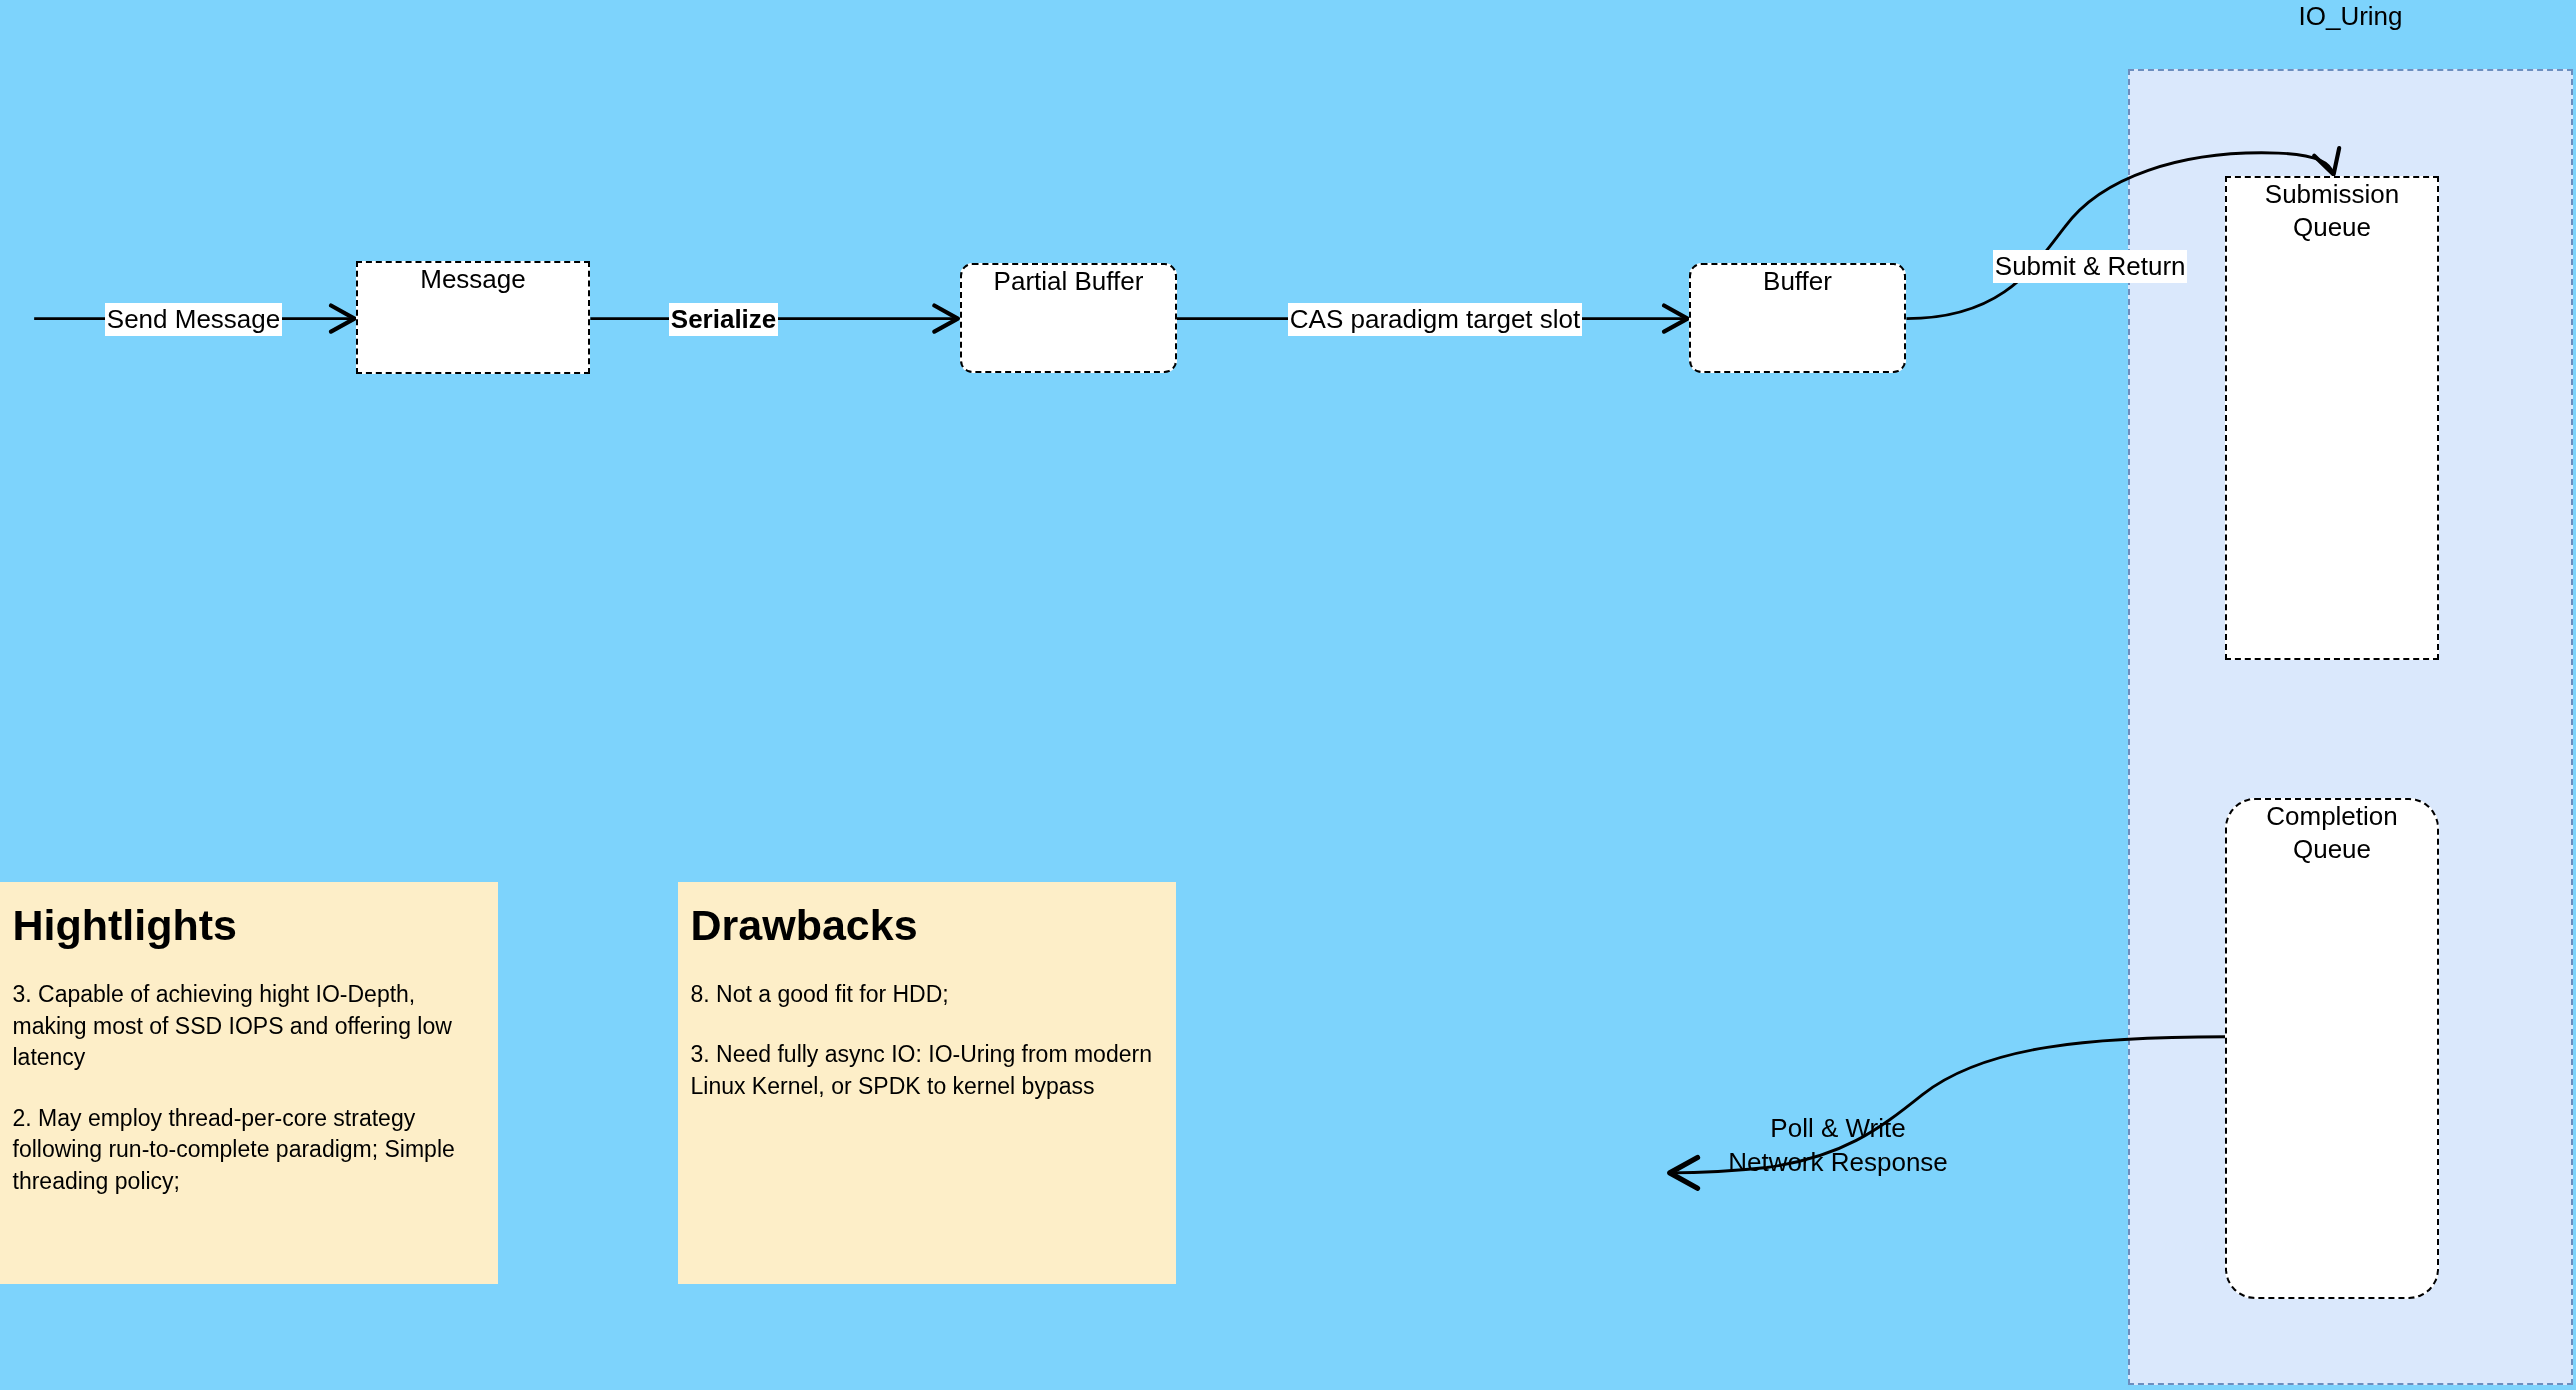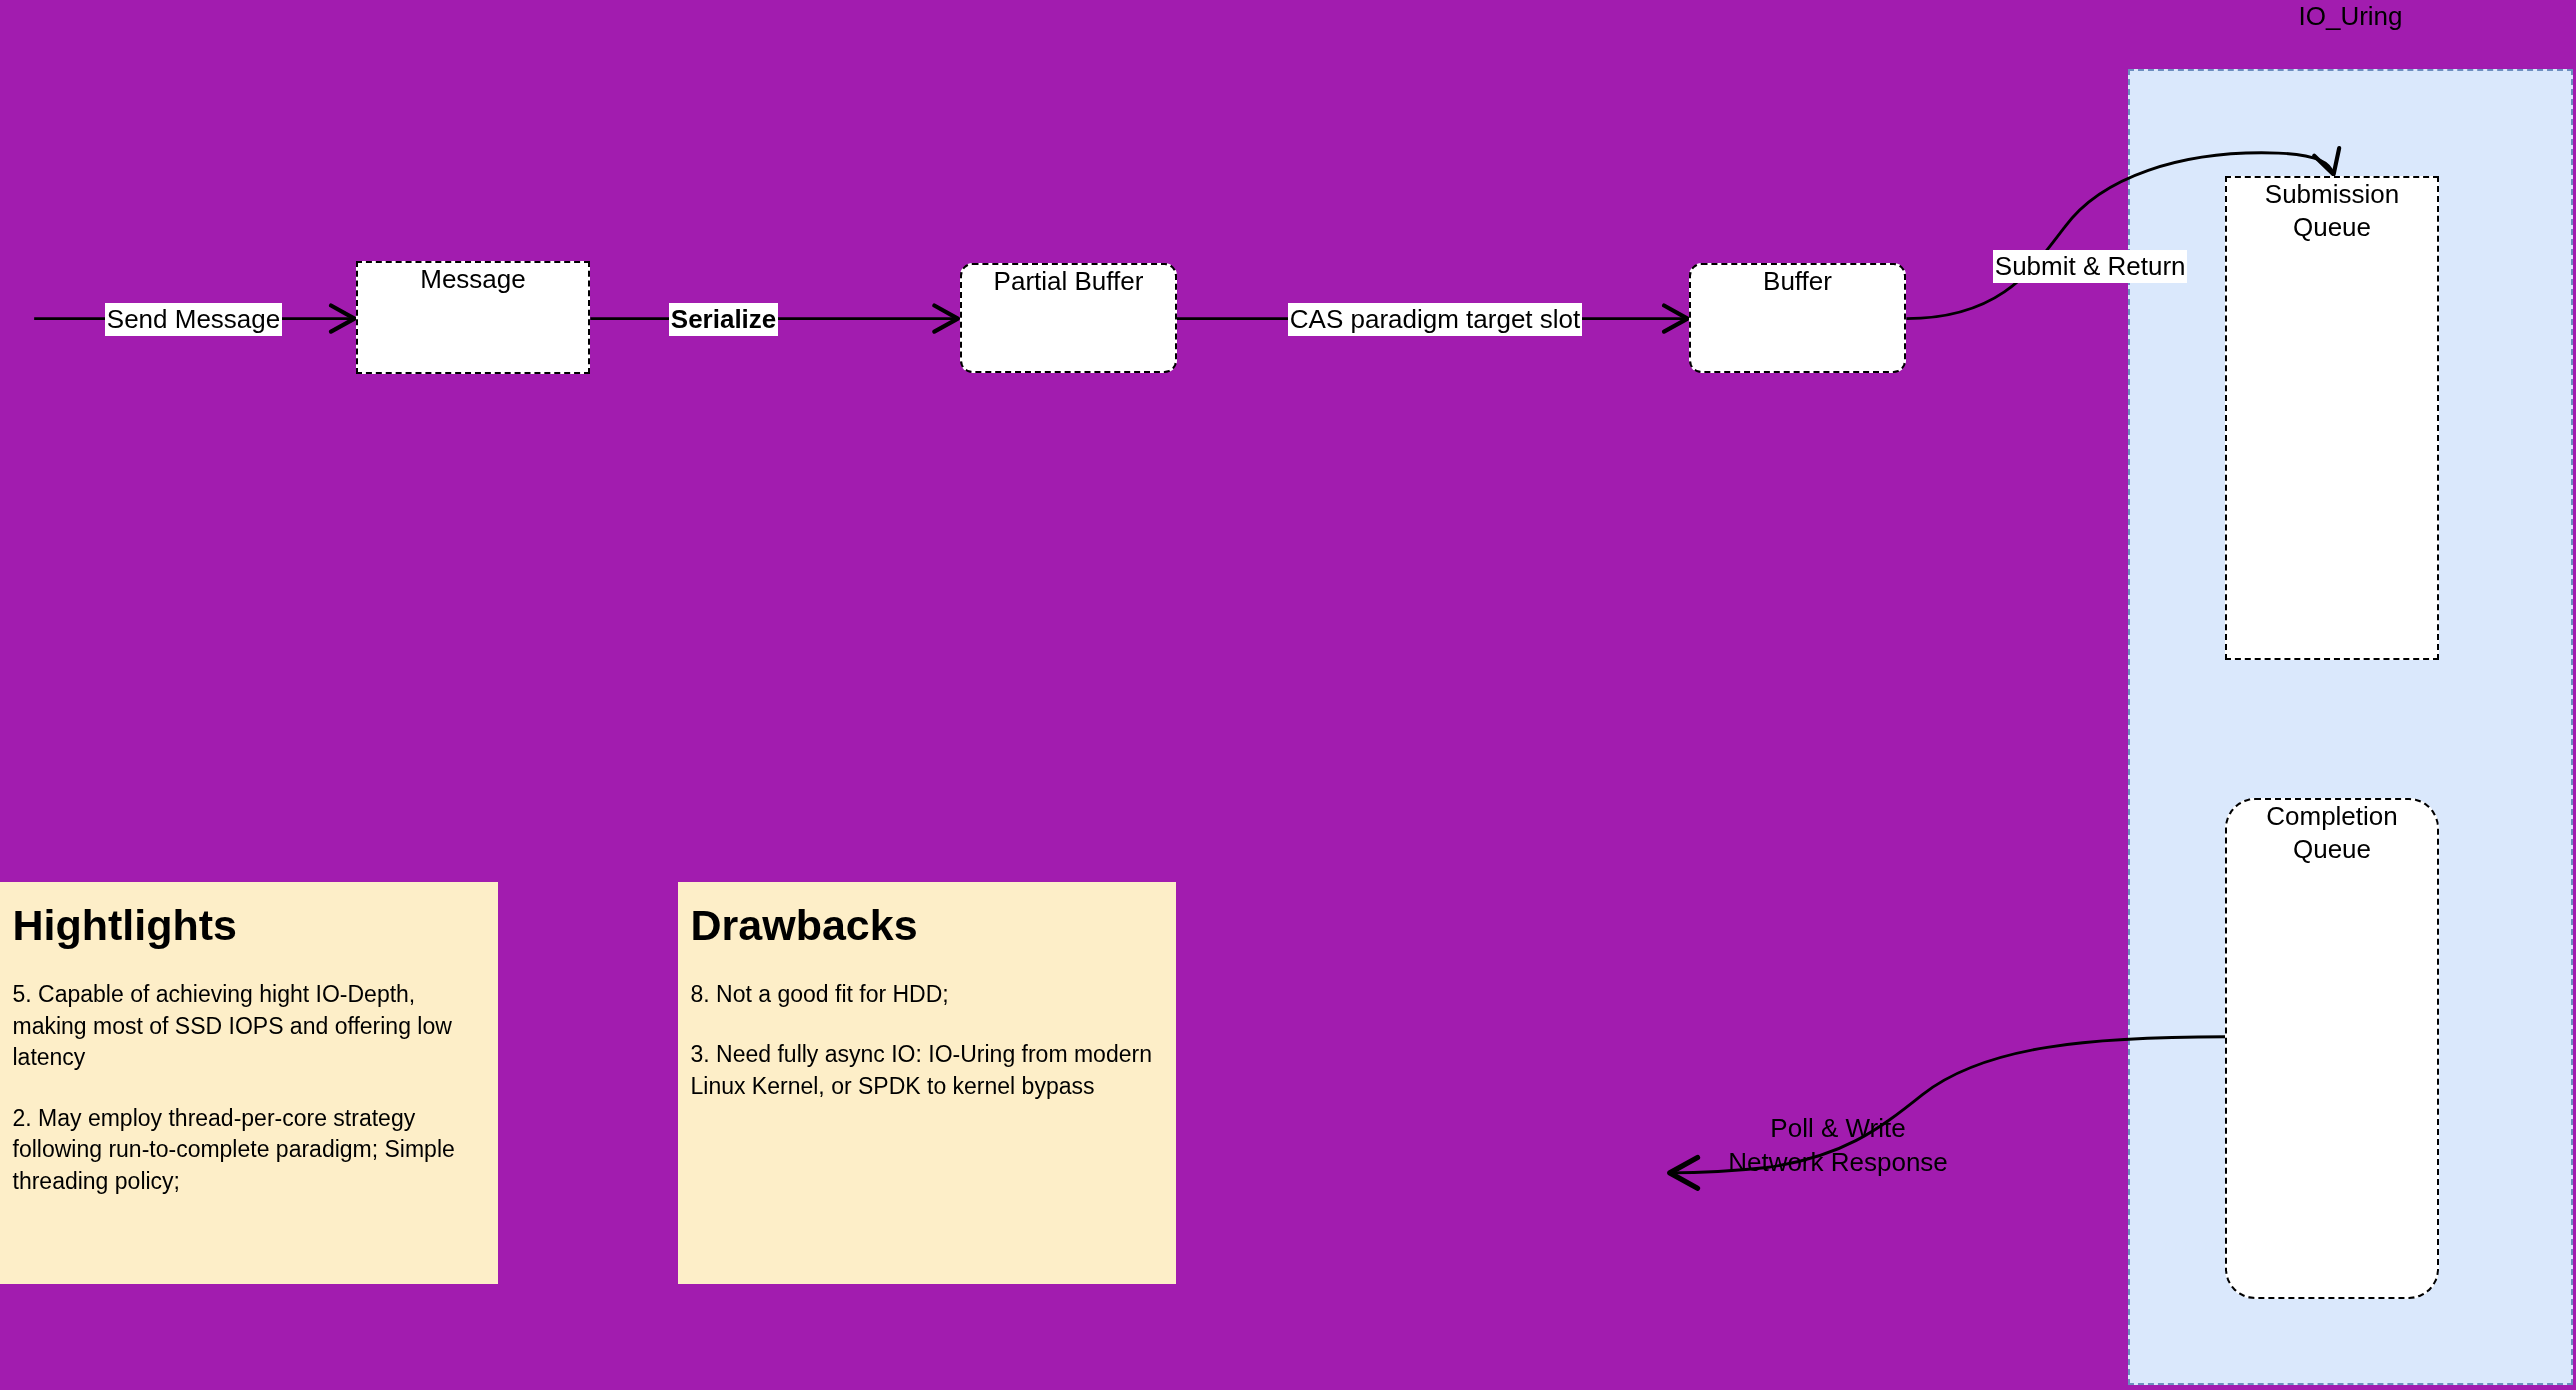--- a/index.html
+++ b/index.html
@@ -8,21 +8,21 @@
     background: #ffffff;
   }
   body {
     font-family: "Liberation Sans", sans-serif;
     color: #000000;
   }
   #canvas {
     position: relative;
     width: 2576px;
     height: 1390px;
-    background: #a21caf;
+    background: #7dd3fc;
     overflow: hidden;
   }
   #edges {
     position: absolute;
     left: 0;
     top: 0;
     width: 2576px;
     height: 1390px;
     pointer-events: none;
   }
@@ -156,21 +156,21 @@
   <div class="edge-label" style="left:1288px; top:303px;">CAS paradigm target slot</div>
 
   <div class="edge-label" style="left:1971px; top:250px;margin-left:22px;">Submit &amp; Return</div>
 
   <div class="edge-label" style="left:1838px; top:1112px; background:transparent; transform:translateX(-50%);">Poll &amp; Write</div>
 
   <div class="edge-label" style="left:1838px; top:1146px; background:transparent; transform:translateX(-50%);">Network Response</div>
 
   <div class="note" style="left:0px; top:882px; width:498px; height:402px;">
     <div class="note-title">Hightlights</div>
-    <p class="note-item">5. Capable of achieving hight IO-Depth, making most of SSD IOPS and offering low latency</p>
+    <p class="note-item">3. Capable of achieving hight IO-Depth, making most of SSD IOPS and offering low latency</p>
     <p class="note-item">2. May employ thread-per-core strategy following run-to-complete paradigm; Simple threading policy;</p>
   </div>
 
   <div class="note" style="left:678px; top:882px; width:498px; height:402px;">
     <div class="note-title">Drawbacks</div>
     <p class="note-item">8. Not a good fit for HDD;</p>
     <p class="note-item">3. Need fully async IO: IO-Uring from modern Linux Kernel, or SPDK to kernel bypass</p>
   </div>
 
 </div>

